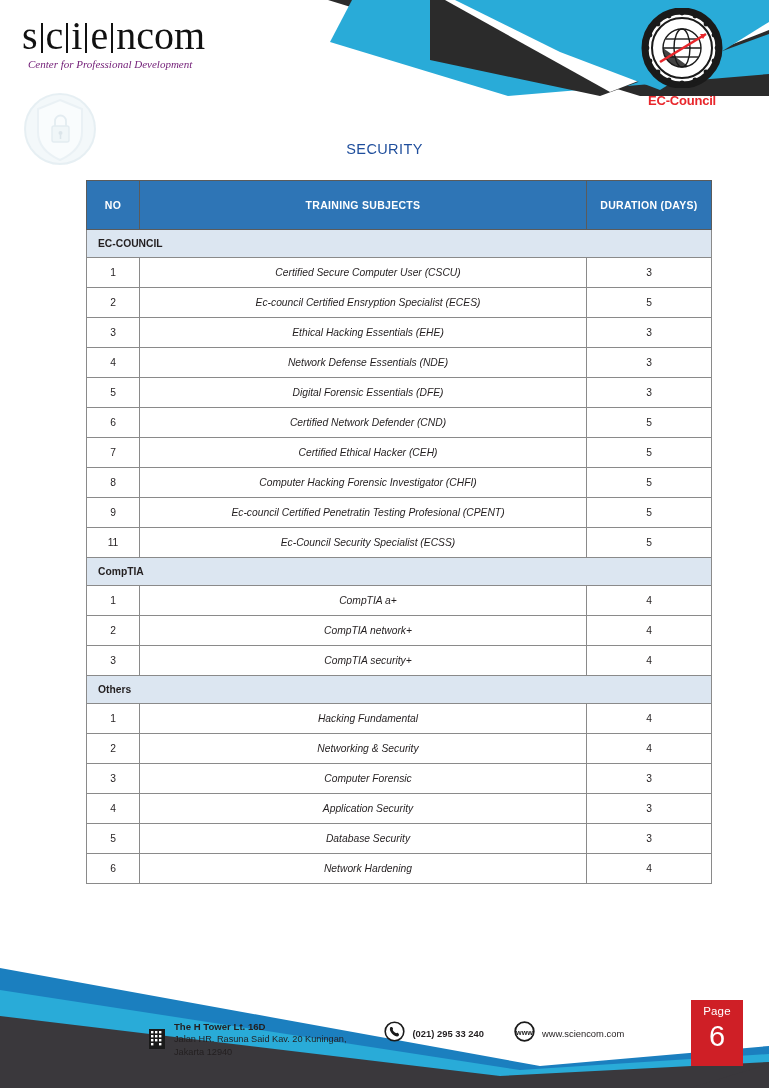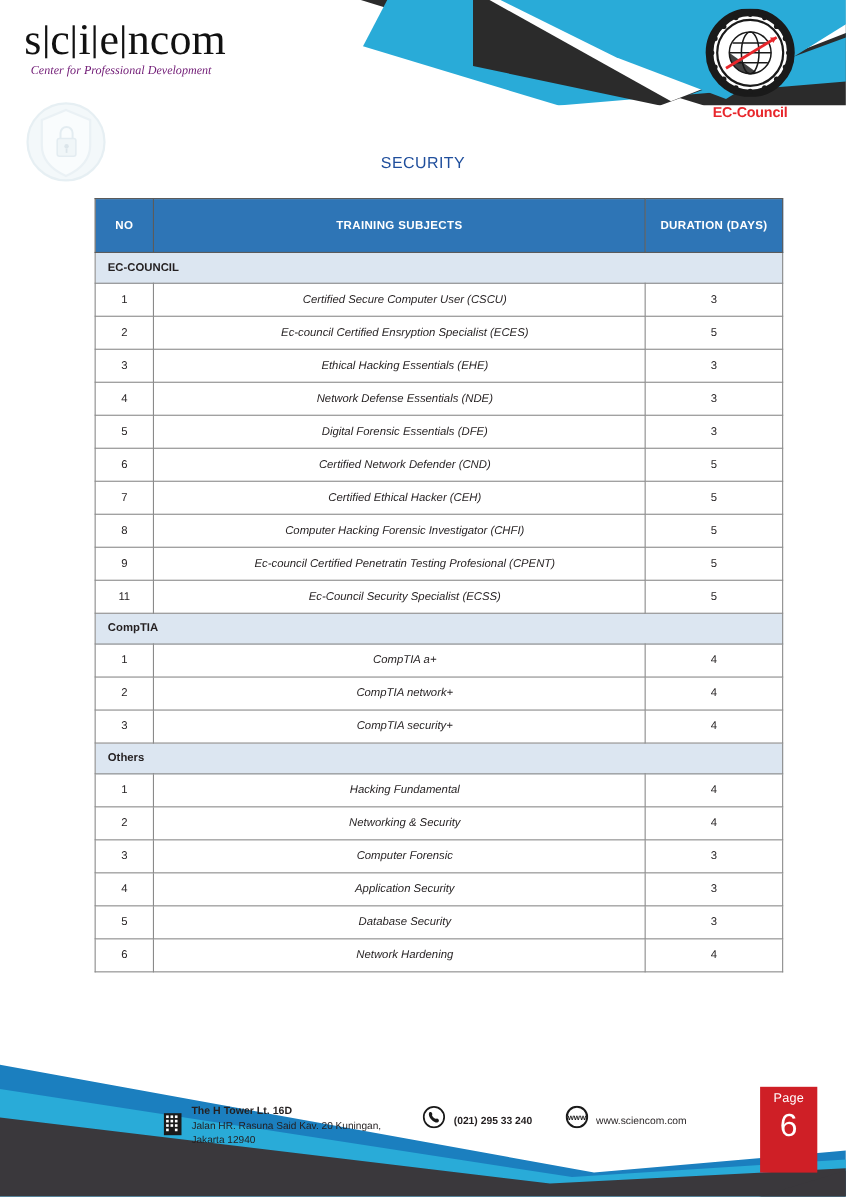--- a/index.html
+++ b/index.html
@@ -158,21 +158,21 @@
     left: 0; bottom: 0;
     width: 769px; height: 150px;
     overflow: hidden;
     z-index: 1;
   }
   .footer-deco svg { display: block; }
 
   
   .footer-info {
     position: absolute;
-    left: 148px; bottom: 46px;
+    left: 148px; bottom: 30px;
     display: flex;
     align-items: flex-start;
     z-index: 5;
     justify-content: flex-end;
   }
   .fi-group {
     display: flex;
     align-items: center;
   }
   .addr-icon { margin-right: 8px; margin-top: 2px; }
@@ -200,21 +200,21 @@
   .web-group {
     margin-left: 30px;
     display: flex;
     align-items: center;
   }
 
   
   .page-badge {
     position: absolute;
     right: 26px; bottom: 22px;
-    width: 52px; height: 78px;
+    width: 52px; height: 66px;
     background: #cf1f26;
     color: #ffffff;
     z-index: 6;
     text-align: center;
   }
   .page-badge .pb-label {
     font-size: 11.5px;
     margin-top: 5px;
     letter-spacing: 0.2px;
   }

